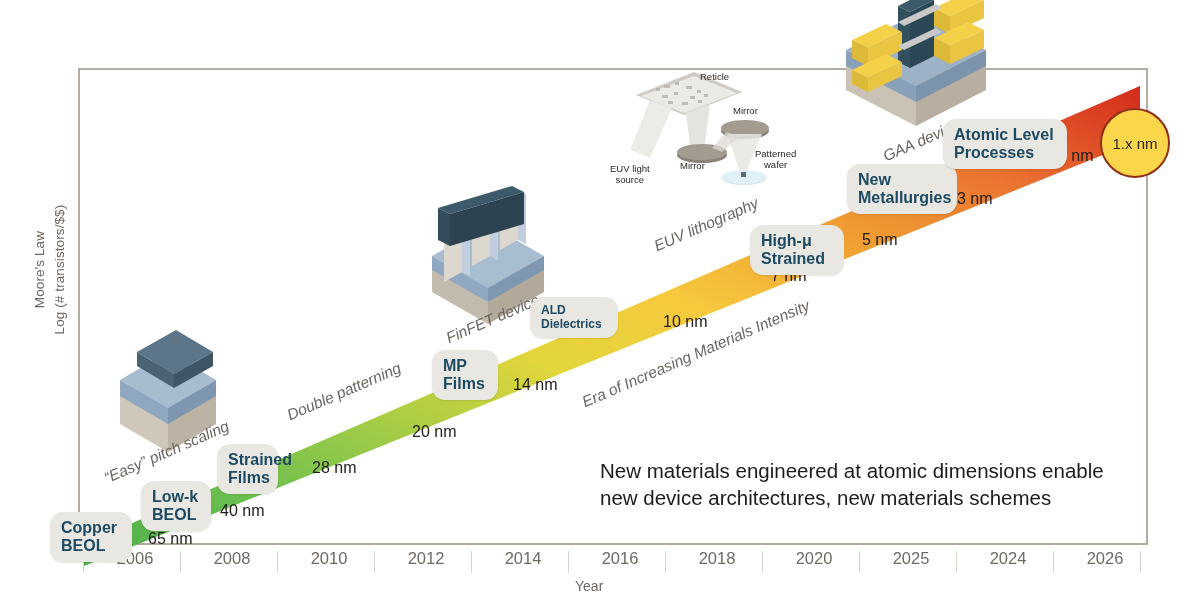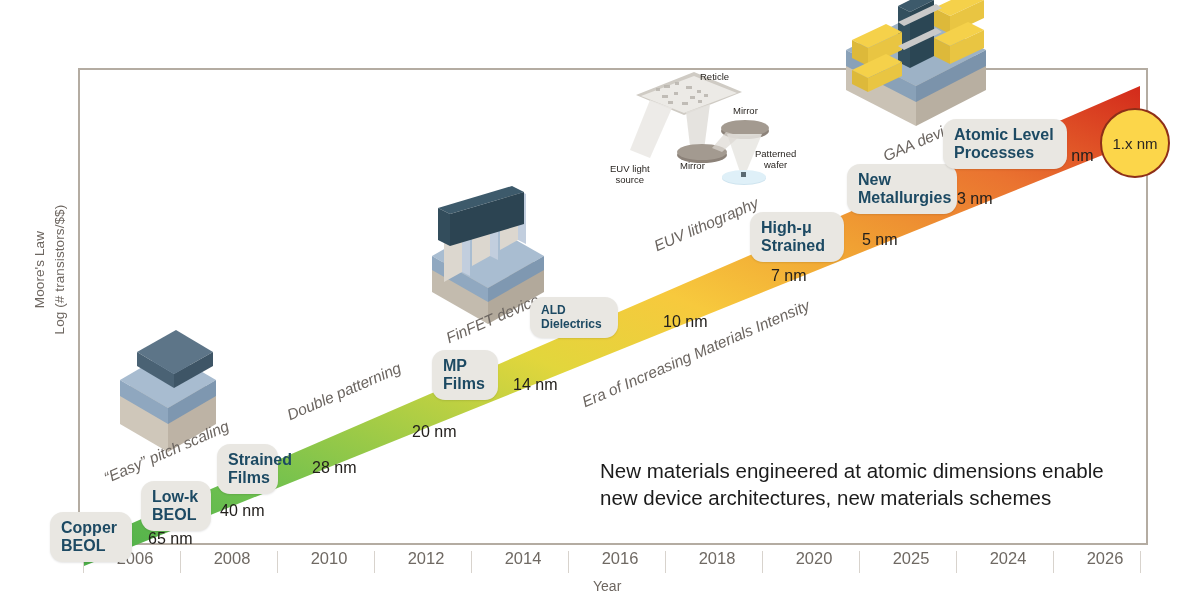--- a/index.html
+++ b/index.html
@@ -20,21 +20,21 @@
   .ylabel{position:absolute;left:-60px;top:250px;width:220px;
           transform:rotate(-90deg);transform-origin:center center;
           text-align:center;font-size:13.5px;color:#6d6660;line-height:1.45;
           letter-spacing:.1px;}
 
   
   .xaxis{position:absolute;left:78px;top:549px;width:1072px;height:30px;}
   .xtick{position:absolute;top:0;font-size:16.5px;color:#6f6963;
          text-align:center;width:70px;}
   .xsep{position:absolute;top:2px;width:1px;height:22px;background:#d8d3cd;}
-  .xtitle{position:absolute;left:575px;top:578px;font-size:14px;color:#6d6660;margin-left:18px;}
+  .xtitle{position:absolute;left:575px;top:578px;font-size:14px;color:#6d6660;}
 
   
   .pill{position:absolute;background:#e9e7e2;border-radius:13px;
         color:#1d4a63;font-weight:bold;text-align:left;
         line-height:1.13;padding:7px 11px;box-sizing:border-box;
         box-shadow:0 1px 2px rgba(0,0,0,.10);white-space:nowrap;}
 
   
   .node{position:absolute;font-size:16px;color:#23201d;white-space:nowrap;}
 
@@ -267,21 +267,21 @@
     <div>MP</div>
     <div>Films</div>
   </div>
 
   <div class="pill" style="left:530px;top:297px;width:88px;font-size:12px">
     <div>ALD</div>
     <div>Dielectrics</div>
   </div>
 
 
-  <div class="pill" style="left:750px;top:212px;width:94px;font-size:16px">
+  <div class="pill" style="left:750px;top:225px;width:94px;font-size:16px">
     <div>High-μ</div>
     <div>Strained</div>
   </div>
 
   <div class="pill" style="left:847px;top:164px;width:110px;font-size:16px">
     <div>New</div>
     <div>Metallurgies</div>
   </div>
 
   <div class="pill" style="left:943px;top:119px;width:124px;font-size:16px">

